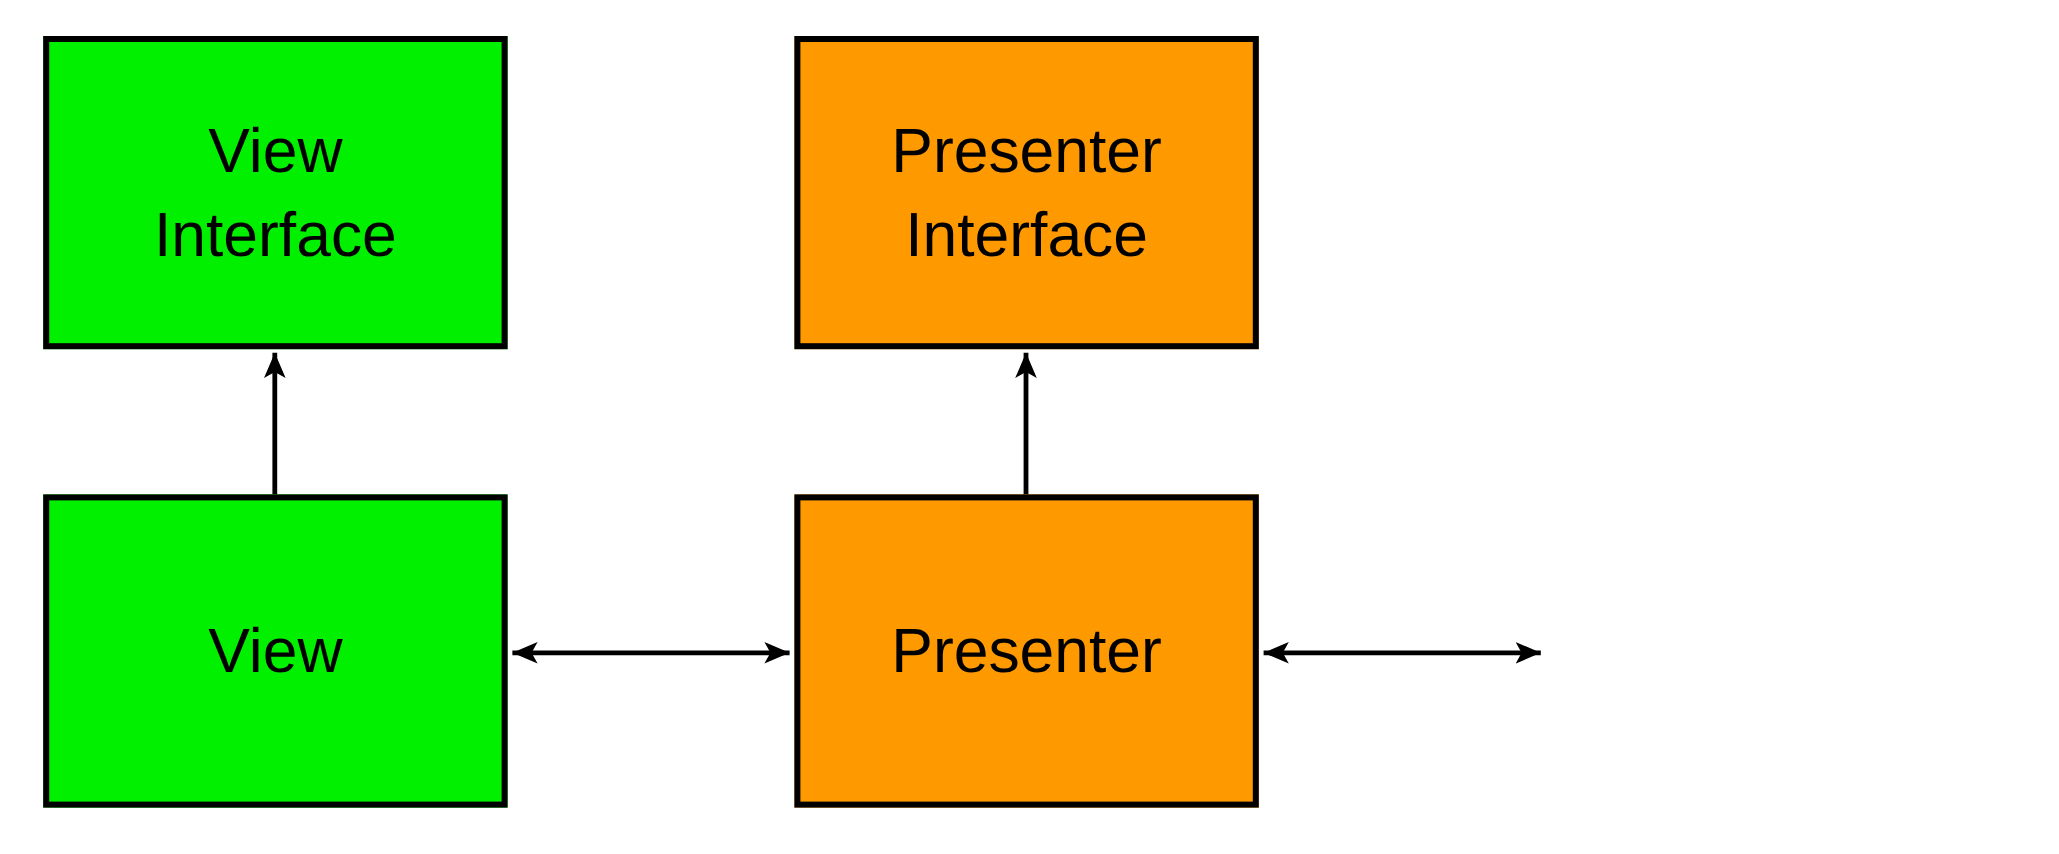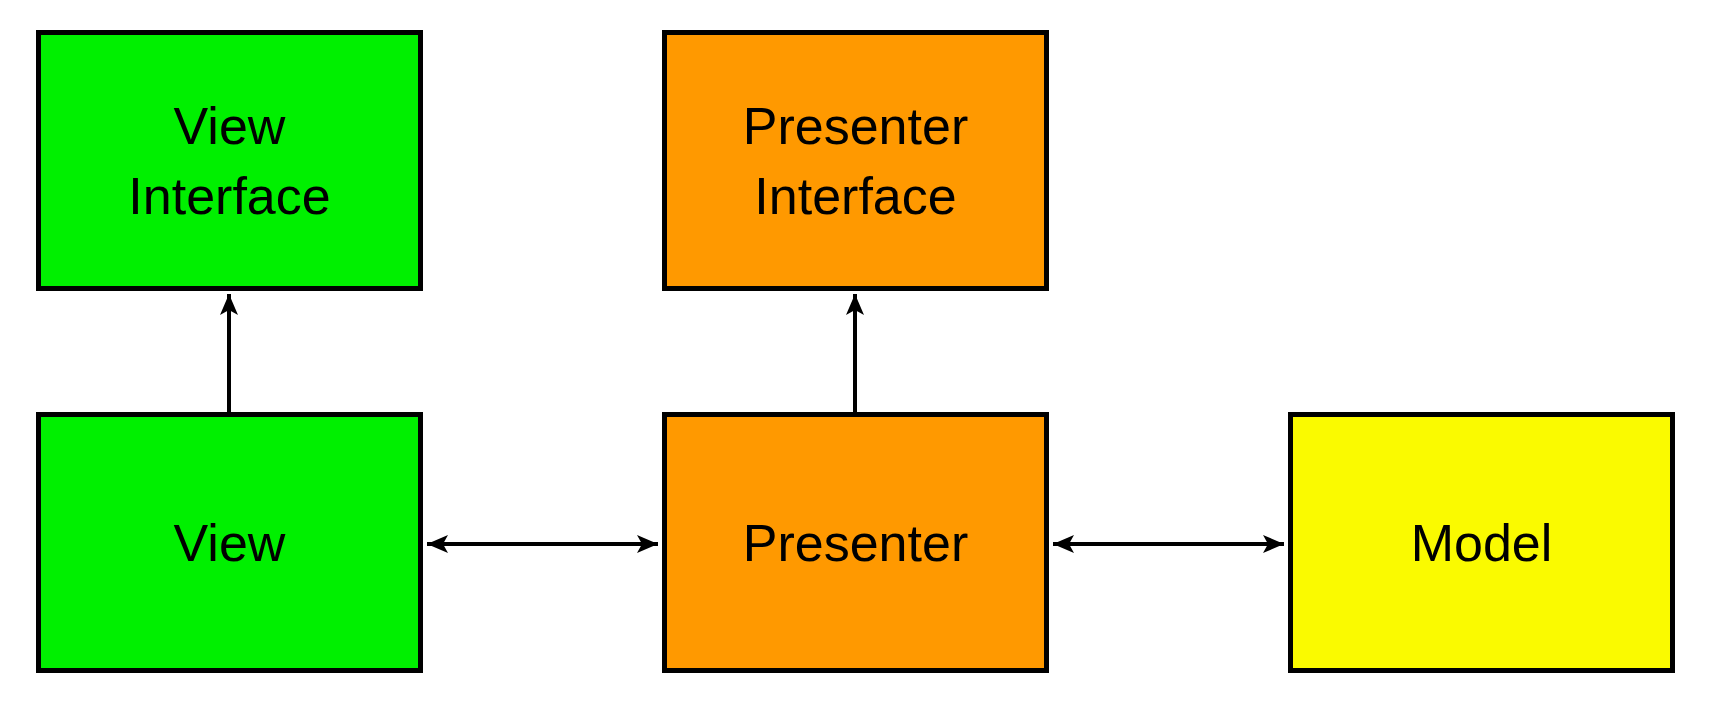--- a/index.html
+++ b/index.html
@@ -99,19 +99,15 @@
   <div class="node n-view" style="background-color: rgb(0, 240, 0);">
     <div class="nl">View</div>
     <div class="nl"></div>
   </div>
 
   <div class="node n-presenter" style="background-color: rgb(255, 153, 0);">
     <div class="nl">Presenter</div>
     <div class="nl"></div>
   </div>
 
-  <div class="node n-model" style="background-color: rgb(250, 250, 0);">
-    <div class="nl">Model</div>
-    <div class="nl"></div>
-  </div>
 
 
 </div>
 
 </body></html>

